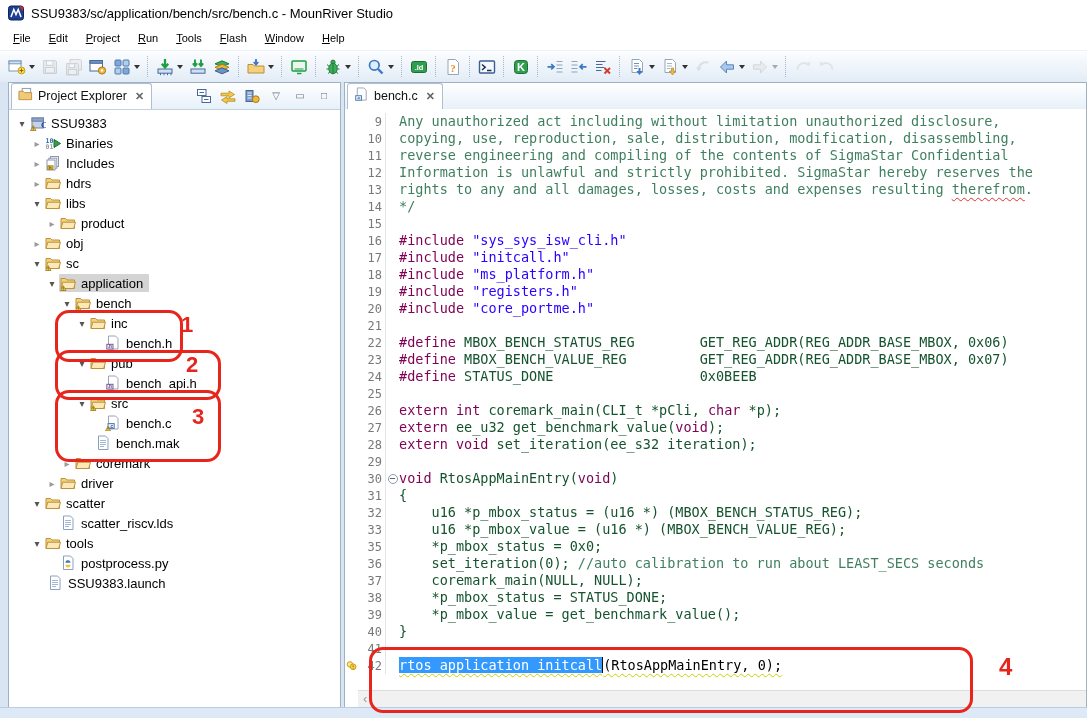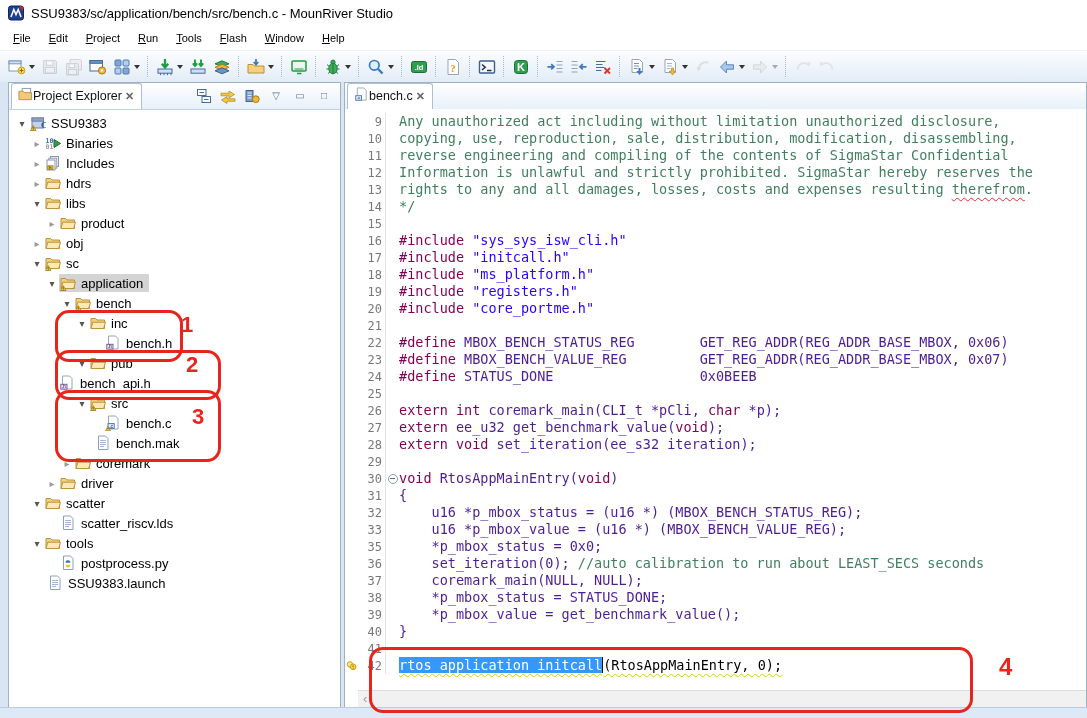--- a/index.html
+++ b/index.html
@@ -23,21 +23,21 @@
   .tsep{width:1px;height:21px;border-left:1px dotted #a5b8cb;margin:0 4px}
 
   
   .main{position:absolute;top:82px;left:0;right:0;height:626px;background:#d9e5f2}
   .panel{position:absolute;background:#fff;border:1px solid #9fb1c3;box-sizing:border-box}
   .explorer{left:8px;top:0;width:333px;height:626px}
   .editor{left:344px;top:0;right:0;height:626px}
 
   .vhead{height:26px;background:linear-gradient(#ffffff,#e7f0f9);border-bottom:1px solid #c3d2e1;
          display:flex;align-items:flex-end;position:relative}
-  .vtab{display:flex;align-items:center;background:#fff;border:1px solid #b0bfce;border-bottom:none;
+  .vtab{display:flex;align-items:center;gap:5px;background:#fff;border:1px solid #b0bfce;border-bottom:none;
         border-radius:3px 3px 0 0;padding:3px 7px 4px 6px;font-size:12.5px;margin-left:2px;color:#111}
   .vtab svg{width:15px;height:15px}
   .tabclose{color:#666;font-size:11px;font-weight:bold;margin-left:3px;line-height:10px}
   .vtools{margin-left:auto;display:flex;align-items:center;gap:8px;padding:0 8px 5px 0}
   .vtools .vicon{width:16px;height:16px;display:inline-flex;align-items:center;justify-content:center}
   .vtools .vicon svg{width:16px;height:16px}
   .vglyph{font-size:10px;color:#5f7183;line-height:12px}
 
   
   .tree{position:absolute;top:26px;left:0;right:0;bottom:0;overflow:hidden;padding-top:4px;font-size:13px;color:#000}
@@ -55,21 +55,21 @@
   .crow{height:17px;display:flex;align-items:center;white-space:pre}
   .cannot{width:13px;height:17px;flex:none;display:flex;align-items:center;justify-content:center}
   .lnum{width:24px;flex:none;text-align:right;color:#787878;font-size:12px;padding-right:3px;
         font-family:"DejaVu Sans Mono",monospace}
   .fold{width:13px;flex:none;text-align:center;border-left:1px solid #e4e4e4;height:17px;
         display:flex;align-items:center;justify-content:center}
   .foldc{display:inline-block;width:8px;height:8px;border:1px solid #8a9aab;border-radius:50%;position:relative;background:#fff}
   .foldc::after{content:"";position:absolute;left:1.5px;right:1.5px;top:3px;border-top:1px solid #5a6a7a}
   .ctext{flex:1;line-height:17px}
   .tk-k{color:#7f0055;font-weight:normal}
-  .tk-p{color:#4c1d95}
+  .tk-p{color:#14532d}
   .tk-s{color:#2a00ff}
   .tk-c{color:#3f7f5f}
   .tk-ce{color:#3f7f5f;text-decoration:underline wavy #e03030 1px;text-underline-offset:2.5px}
   .tk-w{color:#000;text-decoration:underline wavy #cfcf00 1px;text-underline-offset:2.5px}
   .tk-sel{background:#3399ff;color:#fff;border-right:1.5px solid #111;
           text-decoration:underline wavy #cfcf00 1px;text-underline-offset:2.5px}
 
   .hscroll{position:absolute;left:13px;right:0;bottom:0;height:16px;background:#f1f1f1;
            border-top:1px solid #dcdcdc;display:flex;align-items:center}
   .harrow{color:#9a9a9a;font-size:13px;padding-left:5px;line-height:14px}
@@ -507,21 +507,21 @@
           <span class="twrap">
             <span class="ticon">
               <svg viewBox="0 0 16 16">
                 <path d="M1 3.5h4.5L7 5h7.5v8.5H1z" fill="#f4cf7c" stroke="#bd923a"></path>
                 <path d="M1 13.5 2.8 7.2h12.7l-1.8 6.3z" fill="#fbe9b8" stroke="#bd923a"></path>
               </svg>
             </span>
             <span class="tlabel">pub</span>
           </span>
         </div>
-        <div class="trow" style="padding-left: 35px;">
+        <div class="trow" style="padding-left: 81px;">
           <span class="tarr"></span>
           <span class="twrap">
             <span class="ticon">
               <svg viewBox="0 0 16 16">
                 <path d="M3.5 1h7L13 3.5V14H3.5z" fill="#fff" stroke="#98a5b5"></path>
                 <rect x="1.8" y="9.3" width="6.2" height="4.8" fill="#efe9f6" stroke="#7a5e96"></rect>
                 <text x="4.9" y="13.2" font-size="4.6" text-anchor="middle" fill="#5a3e7e" font-weight="bold">.h</text>
               </svg>
             </span>
             <span class="tlabel">bench_api.h</span>

